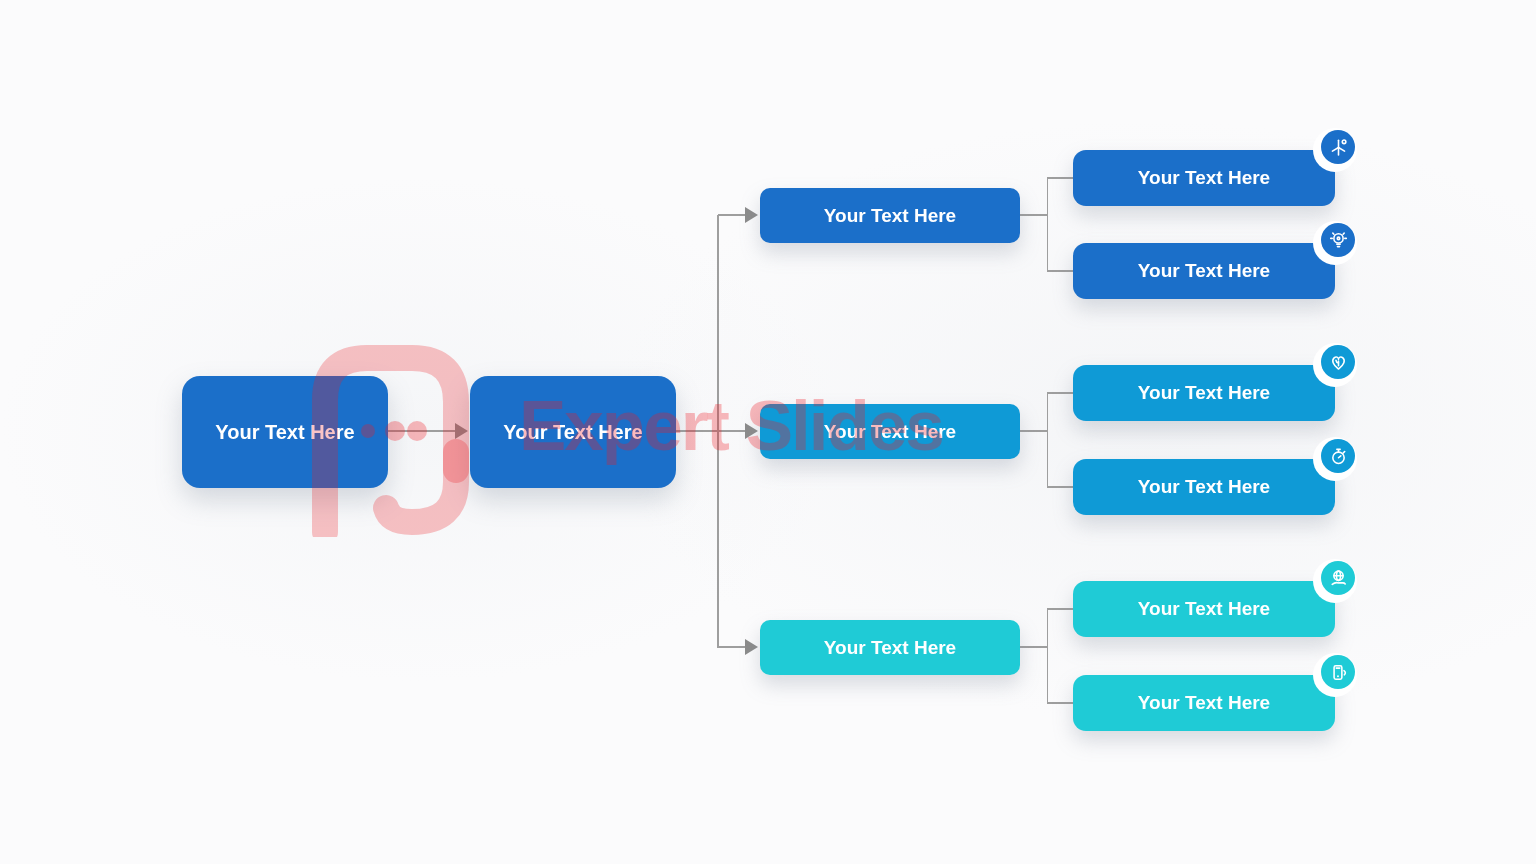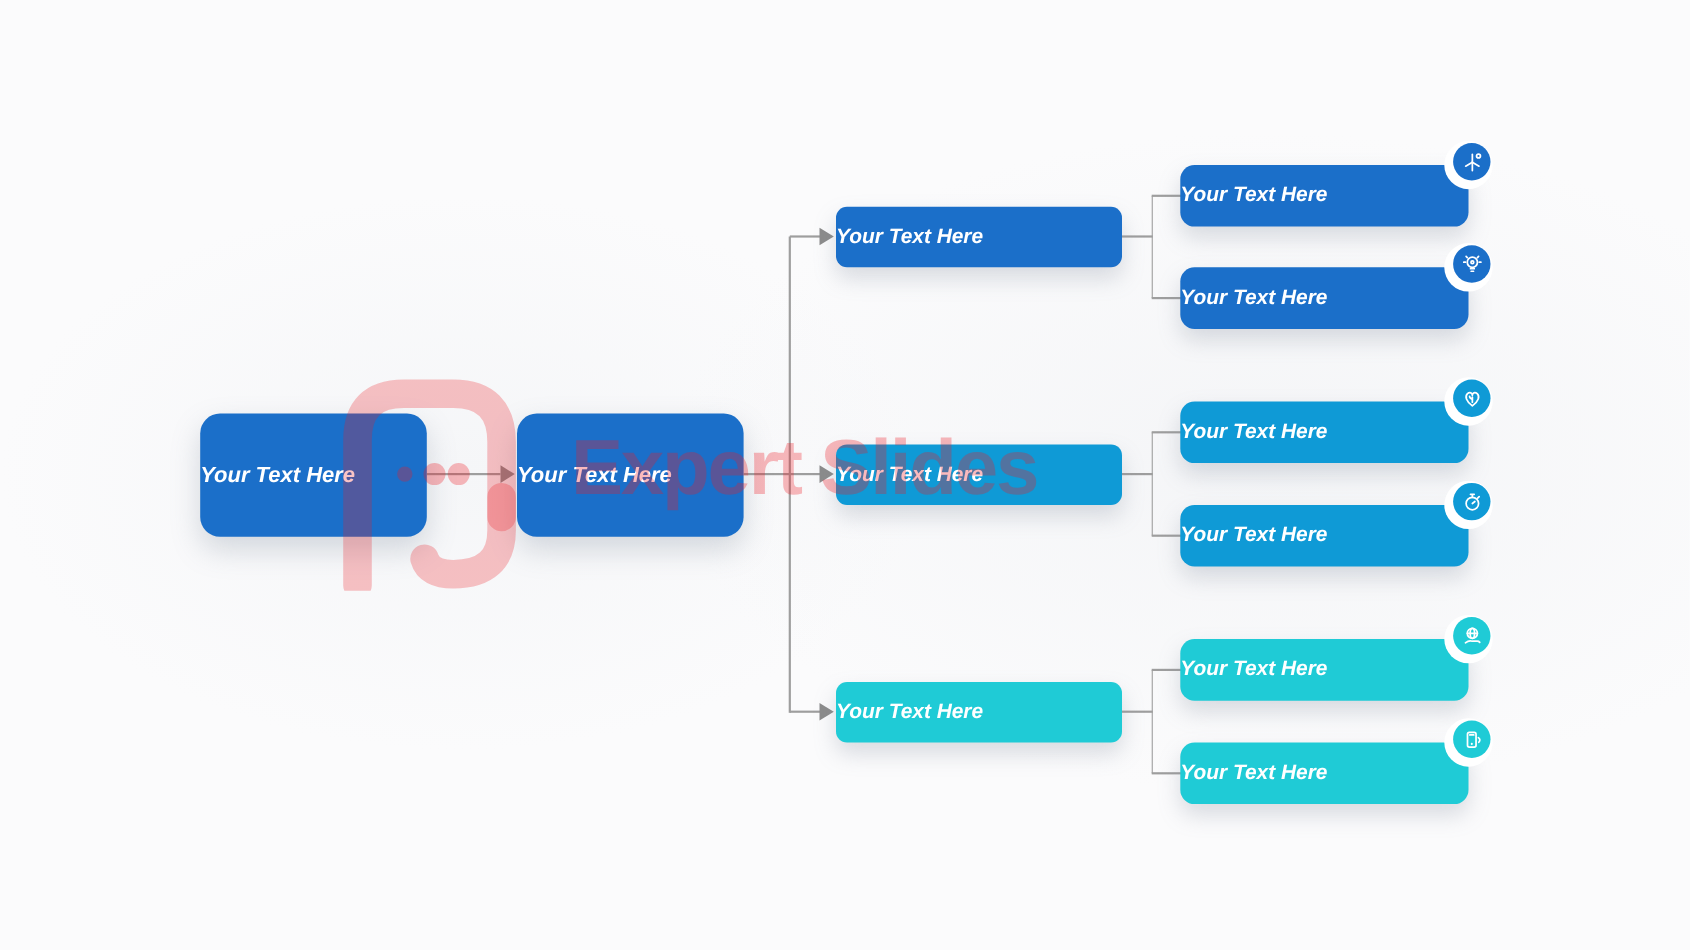--- a/index.html
+++ b/index.html
@@ -13,23 +13,23 @@
   .canvas{position:relative;width:1536px;height:864px;background:
     radial-gradient(900px 500px at 1150px 420px, #f4f5f7 0%, rgba(244,245,247,0) 60%),
     radial-gradient(700px 420px at 420px 430px, #f5f6f8 0%, rgba(245,246,248,0) 60%),
     var(--bg);}
   
   .hline{position:absolute;height:1.5px;background:var(--line);}
   .vline{position:absolute;width:1.5px;background:var(--line);}
   .arr{position:absolute;width:0;height:0;border-top:8px solid transparent;
        border-bottom:8px solid transparent;border-left:13px solid var(--arrow);}
   
-  .node{position:absolute;display:flex;align-items:center;
+  .node{position:absolute;display:flex;align-items:center;justify-content:center;
         color:var(--txt);font-weight:bold;font-size:19px;
-        box-shadow:0 10px 20px rgba(125,138,155,.28);font-style:italic;}
+        box-shadow:0 10px 20px rgba(125,138,155,.28);}
   .node .label{pointer-events:none;}
   .lg{width:206px;height:112px;border-radius:18px;font-size:20px;
       box-shadow:0 12px 26px rgba(125,138,155,.3);}
   .md{width:260px;height:55px;border-radius:10px;}
   .leaf{width:262px;height:56px;border-radius:13px;}
   .dark{background:var(--dark);}
   .mid{background:var(--mid);}
   .cyan{background:var(--cyan);}
   
   .notch{position:absolute;right:-22px;top:-22px;width:44px;height:44px;

